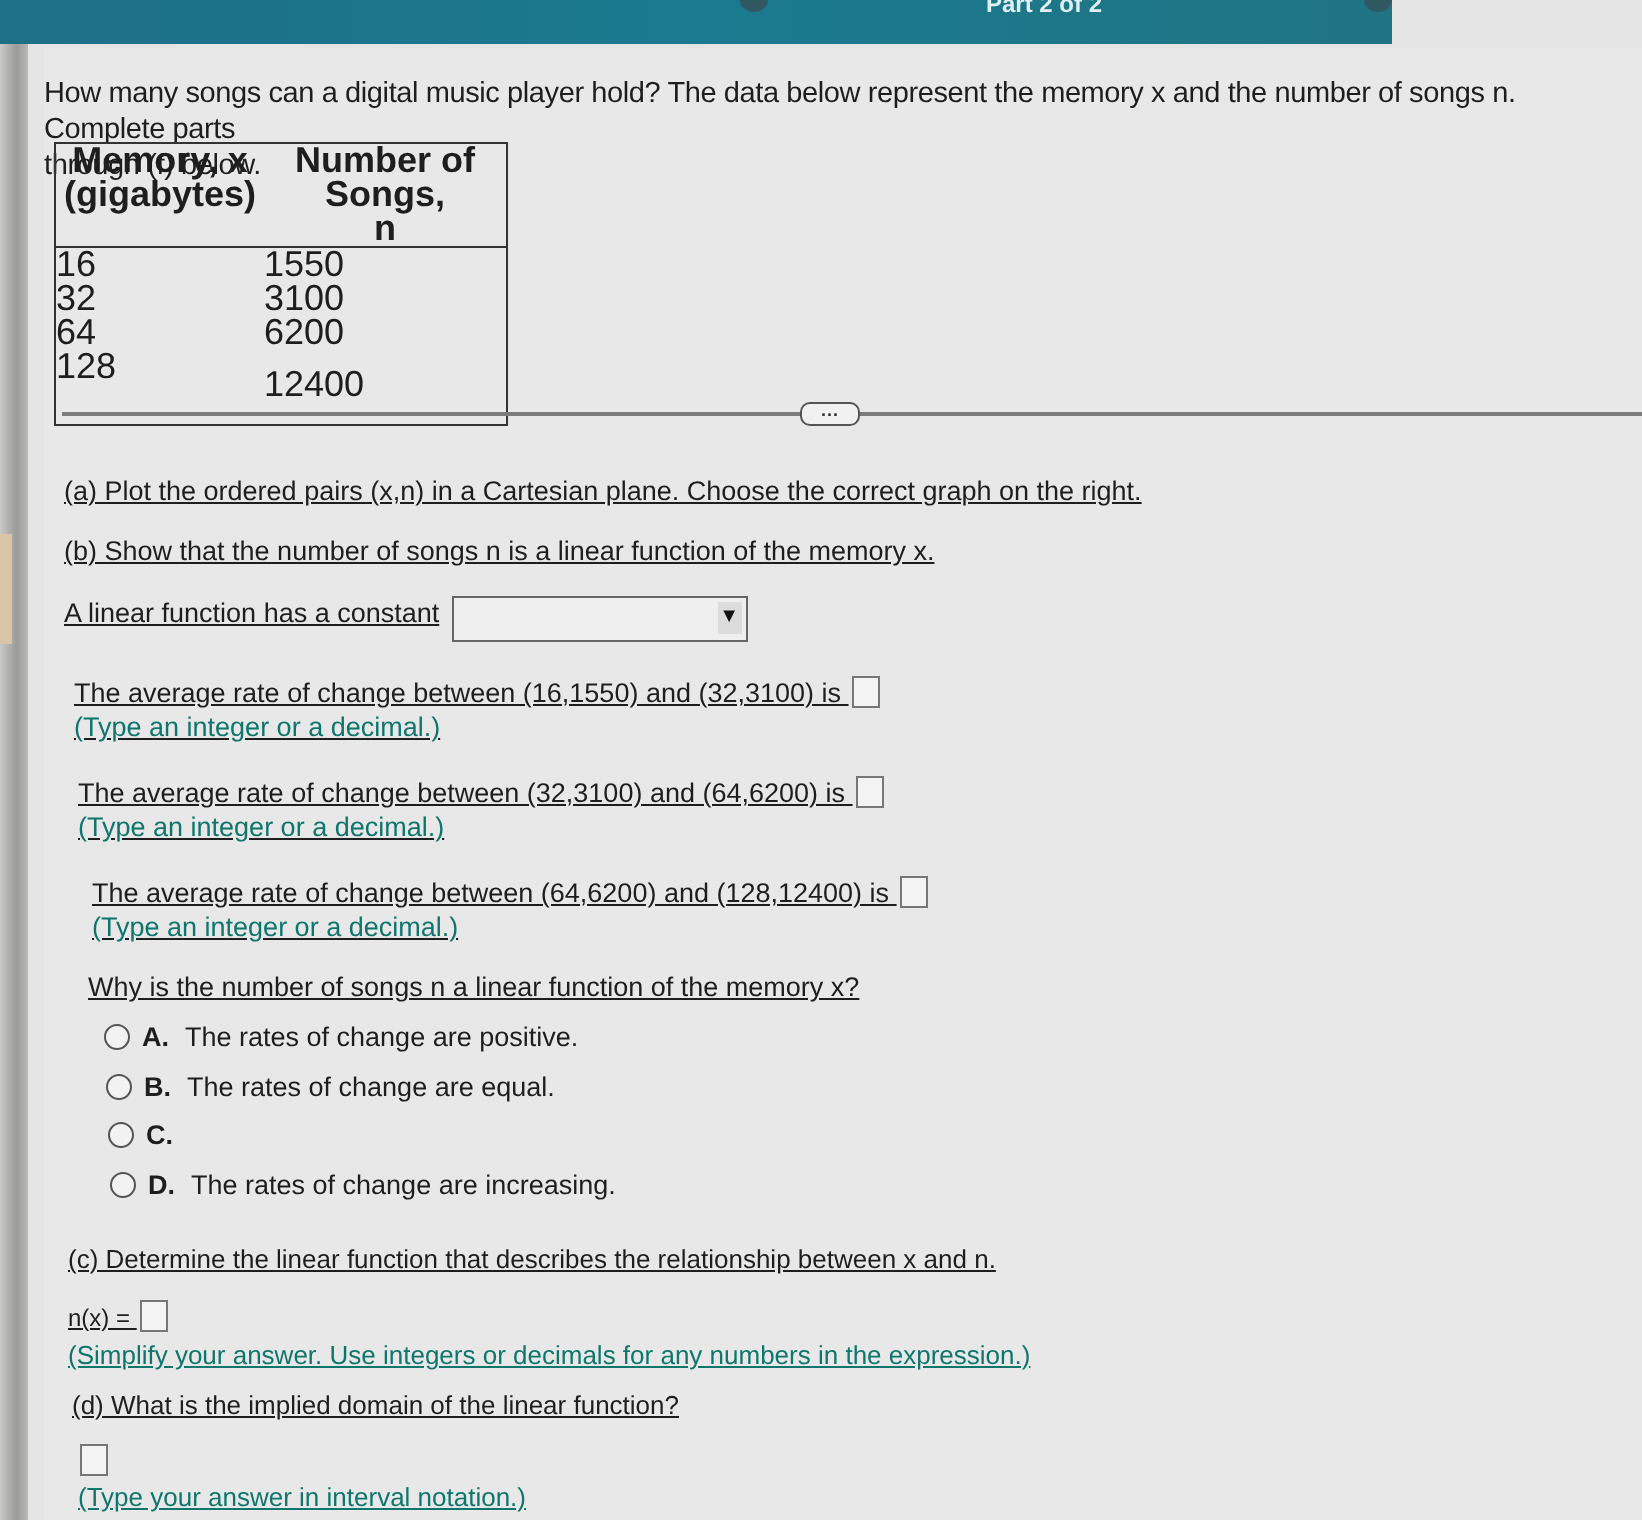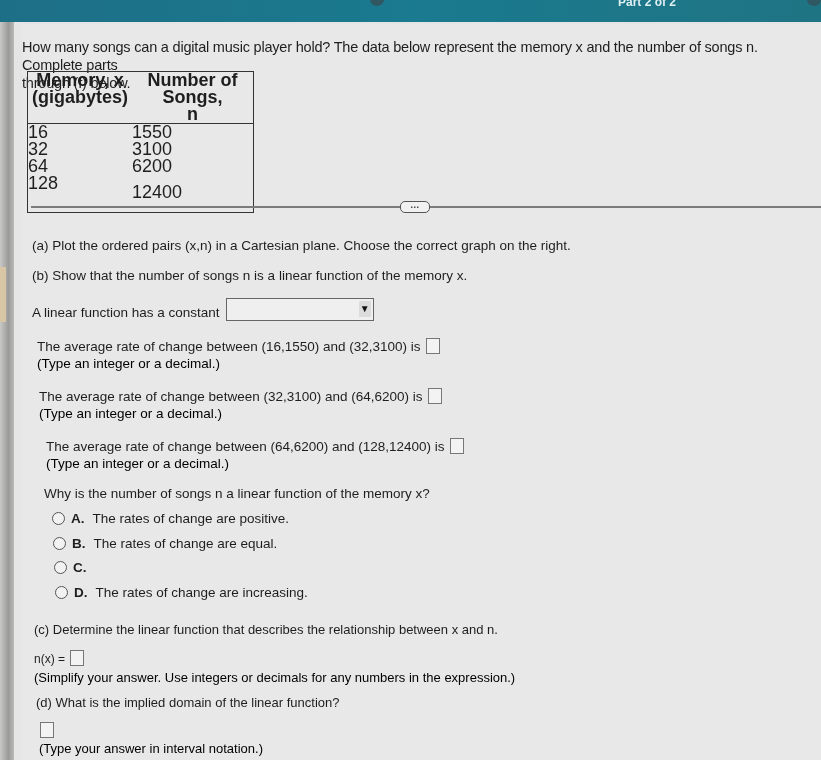--- a/index.html
+++ b/index.html
@@ -4,21 +4,21 @@
   <style>
     * { box-sizing: border-box; margin: 0; padding: 0; }
     html, body { width: 821px; height: 760px; overflow: hidden; }
     body {
       font-family: "Liberation Sans", sans-serif;
       background: #e4e5e4;
       color: #1e1e1e;
       position: relative;
     }
     .topbar {
-      position: absolute; left: 0; top: 0; width: 821px; height: 22px;
+      position: absolute; left: 0; top: 0; width: 696px; height: 22px;
       background: linear-gradient(90deg, #1d6f86 0%, #1a7a8f 50%, #1f7483 100%);
     }
     .topbar .part {
       position: absolute; right: 145px; top: -5px;
       color: #dfeff2; font-size: 12px; font-weight: bold;
     }
     .topbar .dot1 {
       position: absolute; left: 370px; top: -6px; width: 14px; height: 12px;
       border-radius: 50%; background: #2f5863;
     }
@@ -54,40 +54,40 @@
     .divider {
       position: absolute; left: 9px; top: 182px; width: 790px; height: 1.5px;
       background: #7a7b7a;
     }
     .more-btn {
       position: absolute; left: 378px; top: 177px; width: 30px; height: 12px;
       border: 1.5px solid #555; border-radius: 5px; background: #f1f1f1;
       font-size: 9px; line-height: 7px; text-align: center; color: #333;
       font-weight: bold; letter-spacing: 0.5px;
     }
-    .q { position: absolute; font-size: 13.5px; line-height: 17px; }
+    .q { position: absolute; font-size: 13.5px; line-height: 17px; text-decoration: underline; }
     .select-box {
       display: inline-block; width: 148px; height: 23px; vertical-align: middle;
       border: 1.5px solid #666; background: #eeefee; position: relative;
     }
     .select-box .arrow {
       position: absolute; right: 2px; top: 2px; width: 12px; height: 16px;
       background: #dcdcdc; font-size: 10px; line-height: 16px; text-align: center; color: #111;
     }
     .ans-box {
       display: inline-block; width: 14px; height: 16px; border: 1.3px solid #777;
       background: #f3f3f3; vertical-align: -3px; margin-left: 2px;
     }
     .radio-row { position: absolute; font-size: 13.5px; line-height: 17px; display: flex; align-items: center; }
     .radio {
       width: 13px; height: 13px; border: 1.3px solid #555; border-radius: 50%;
       background: #f2f2f2; margin-right: 6px;
     }
     .radio-row .letter { font-weight: bold; margin-right: 8px; }
-    .hint { color: #000000; }
+    .hint { color: #0f766e; }
   </style>
 </head>
 <body>
 
 <div class="topbar">
   <div class="dot1"></div>
   <span class="part">Part 2 of 2</span>
   <div class="dot2"></div>
 </div>
 
@@ -135,21 +135,21 @@
     </tbody>
   </table>
 
   <div class="divider"></div>
   <div class="more-btn">...</div>
 
   <div class="q" style="left:10px; top:213px;">(a) Plot the ordered pairs (x,n) in a Cartesian plane. Choose the correct graph on the right.</div>
 
   <div class="q" style="left:10px; top:243px;">(b) Show that the number of songs n is a linear function of the memory x.</div>
 
-  <div class="q" style="left:10px; top:274px; display:flex; align-items:flex-end;">
+  <div class="q" style="left:10px; top:274px; display:flex; align-items:flex-start;">
     <span style="margin-right:6px;">A linear function has a constant</span>
     <span class="select-box">
       <span></span>
       <span class="arrow">▼</span>
     </span>
   </div>
 
   <div class="q" style="left:15px; top:314px;">
     <span>The average rate of change between (16,1550) and (32,3100) is</span>
     <span class="ans-box"></span>

